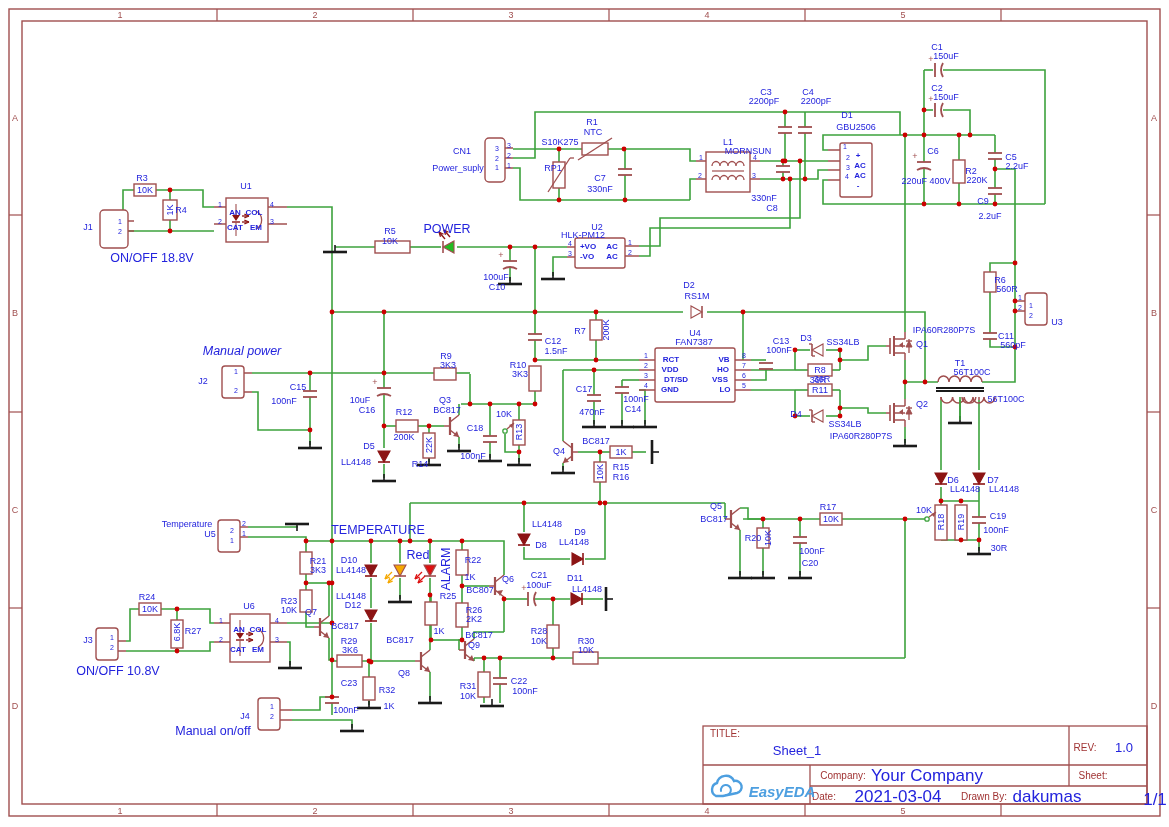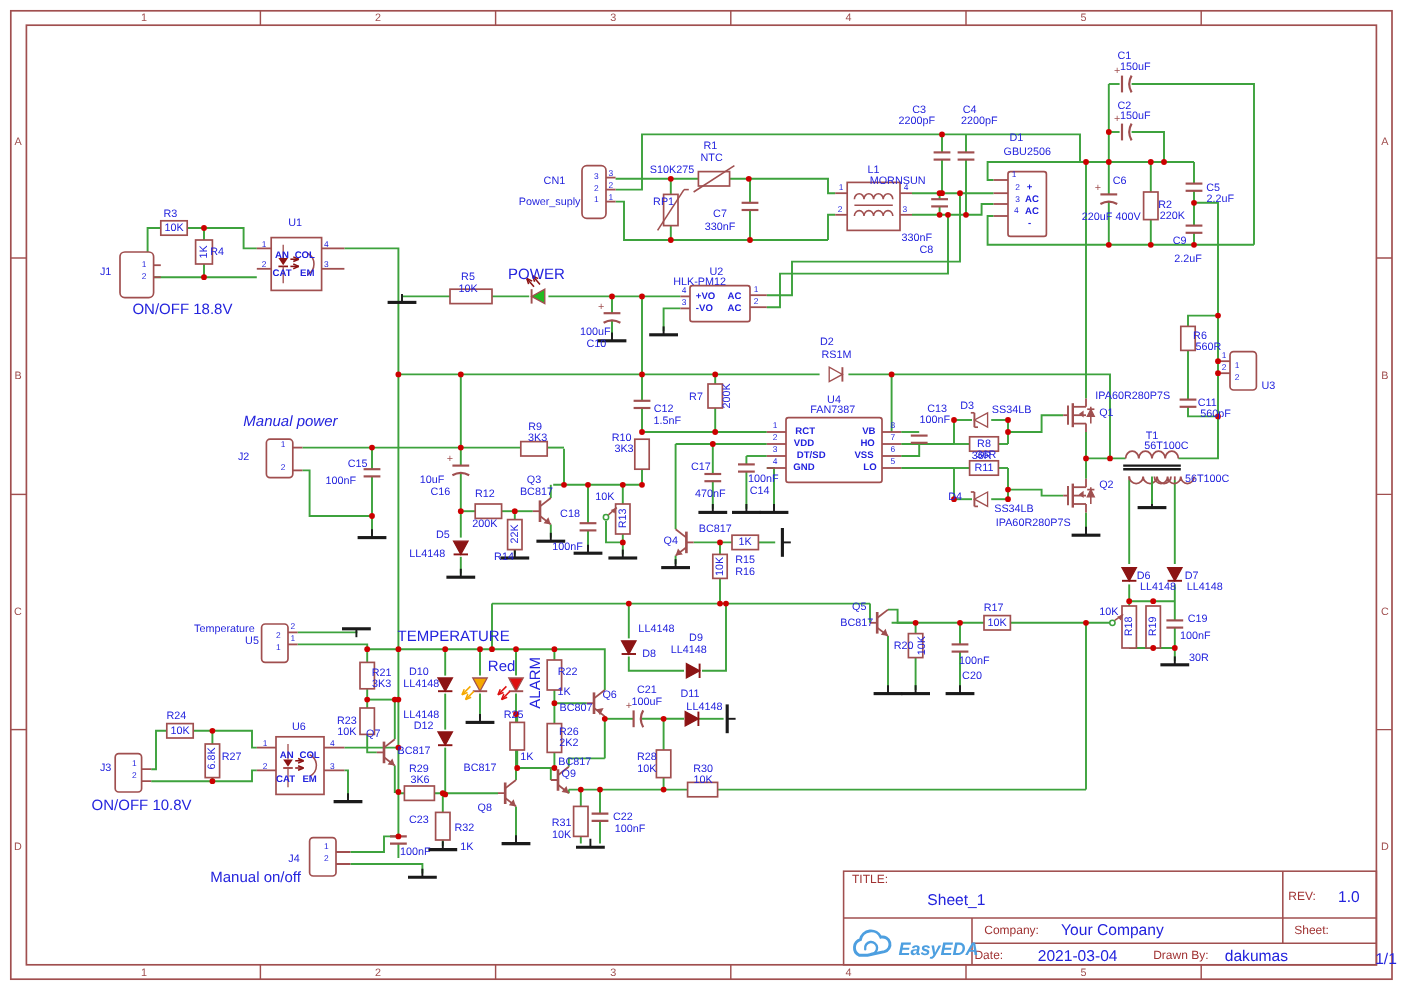--- a/index.html
+++ b/index.html
@@ -7,21 +7,21 @@
   #wiresvg{position:absolute;left:0;top:0}
   #labels{position:absolute;left:0;top:0;width:100%;height:100%;pointer-events:none}
   .lb{position:absolute;transform:translate(-50%,-50%);white-space:nowrap;line-height:1;pointer-events:auto}
   .lb.rot{transform:translate(-50%,-50%) rotate(-90deg)}
   .k-f{font-size:9px;color:#a04f4f}
   .k-r{font-size:9px;color:#2323dd}
   .k-p{font-size:7px;color:#2323dd}
   .k-pn{font-size:8px;font-weight:bold;color:#2323dd}
   .k-net{font-size:12.5px;color:#2323dd}
   .k-tk{font-size:10px;color:#a03333}
-  .k-tv{font-size:13px;color:#2323dd}
+  .k-tv{font-size:17px;color:#2323dd}
   .k-tvs{font-size:13px;color:#2323dd}
   .k-logo{font-size:15px;font-weight:bold;font-style:italic;color:#4d9fe0}
 </style>
 </head>
 <body>
 
 <div class="sheet">
   <svg id="wiresvg" width="1169" height="827">
       <g stroke="#a04f4f" fill="none" stroke-width="1.4">
         <rect x="9" y="9" width="1151" height="807"></rect>
@@ -1194,21 +1194,21 @@
       <div class="lb k-r" style="left: 346px; top: 710px;">100nF</div>
       <div class="lb k-r" style="left: 245px; top: 716px;">J4</div>
       <div class="lb k-r" style="left: 387px; top: 690px;">R32</div>
       <div class="lb k-r" style="left: 389px; top: 706px;">1K</div>
       <div class="lb k-r" style="left: 349px; top: 641px;">R29</div>
       <div class="lb k-r" style="left: 350px; top: 650px;">3K6</div>
       <div class="lb k-r" style="left: 404px; top: 673px;">Q8</div>
       <div class="lb k-r" style="left: 400px; top: 640px;">BC817</div>
       <div class="lb k-r" style="left: 473px; top: 560px;">R22</div>
       <div class="lb k-r" style="left: 470px; top: 577px;">1K</div>
-      <div class="lb k-r" style="left: 428px; top: 596px;">R25</div>
+      <div class="lb k-r" style="left: 448px; top: 596px;">R25</div>
       <div class="lb k-r" style="left: 439px; top: 631px;">1K</div>
       <div class="lb k-r" style="left: 508px; top: 579px;">Q6</div>
       <div class="lb k-r" style="left: 480px; top: 590px;">BC807</div>
       <div class="lb k-r" style="left: 474px; top: 610px;">R26</div>
       <div class="lb k-r" style="left: 474px; top: 619px;">2K2</div>
       <div class="lb k-r" style="left: 479px; top: 635px;">BC817</div>
       <div class="lb k-r" style="left: 474px; top: 645px;">Q9</div>
       <div class="lb k-r" style="left: 468px; top: 686px;">R31</div>
       <div class="lb k-r" style="left: 468px; top: 696px;">10K</div>
       <div class="lb k-r" style="left: 519px; top: 681px;">C22</div>

